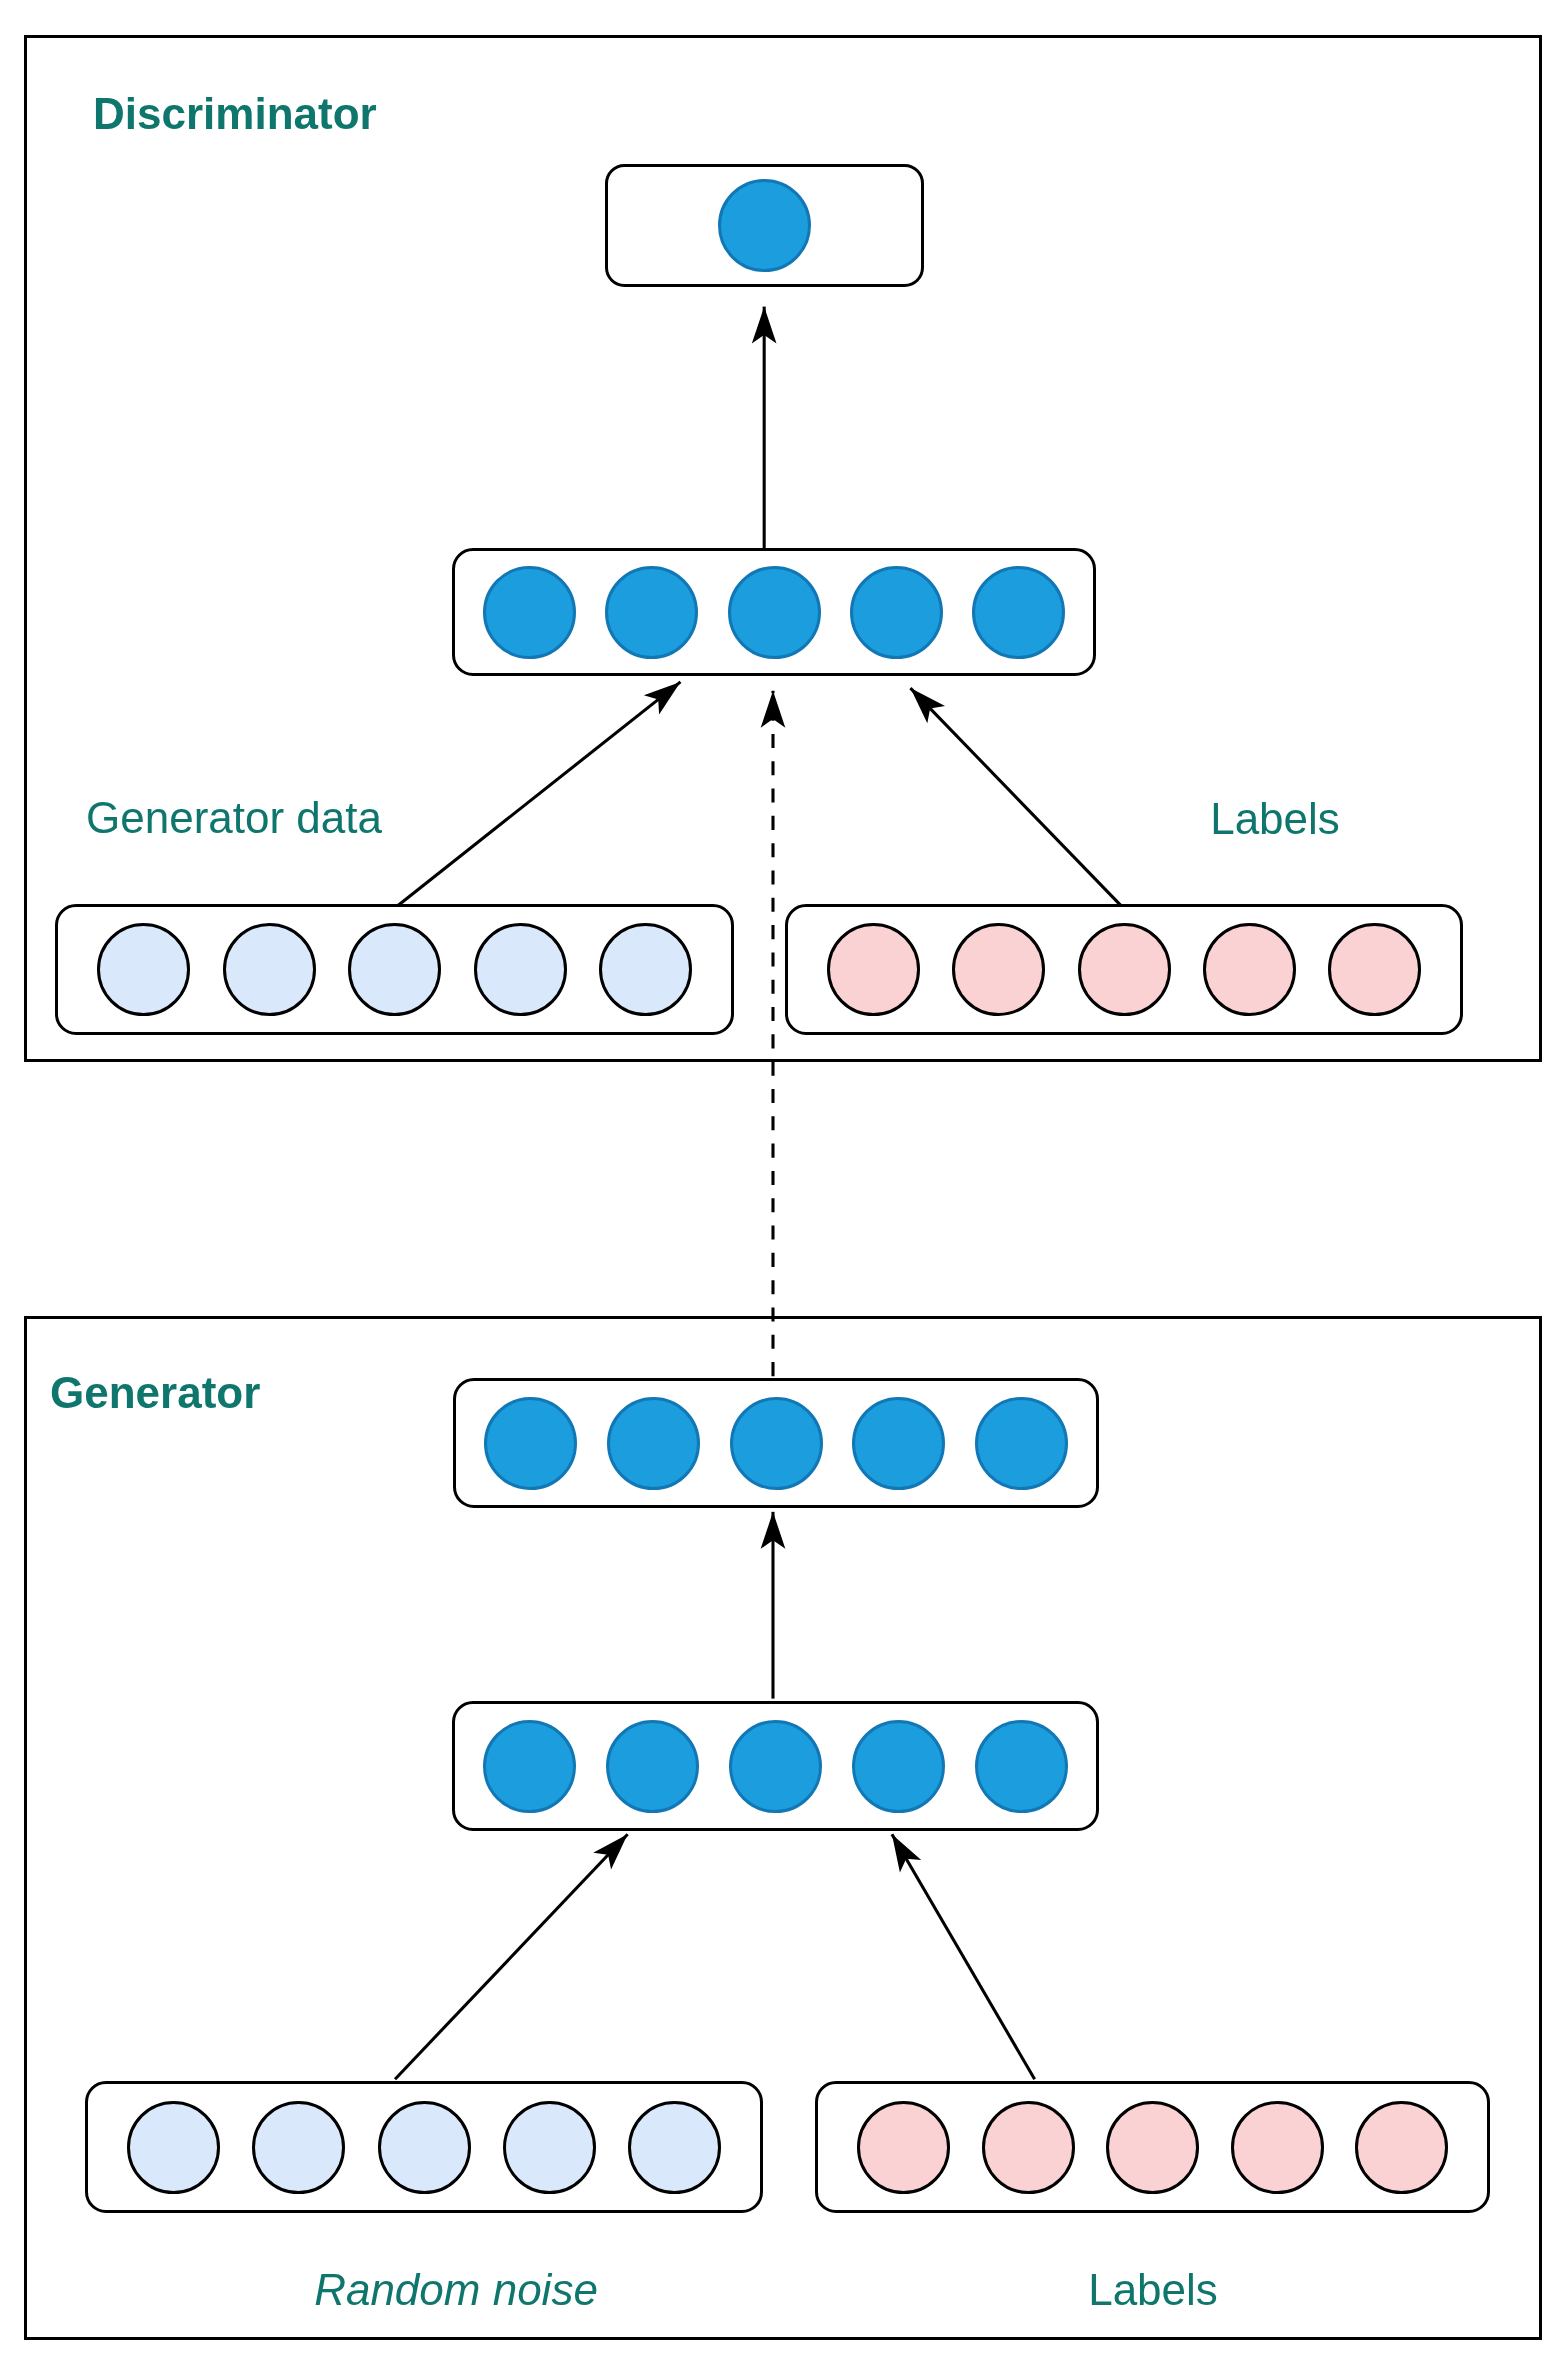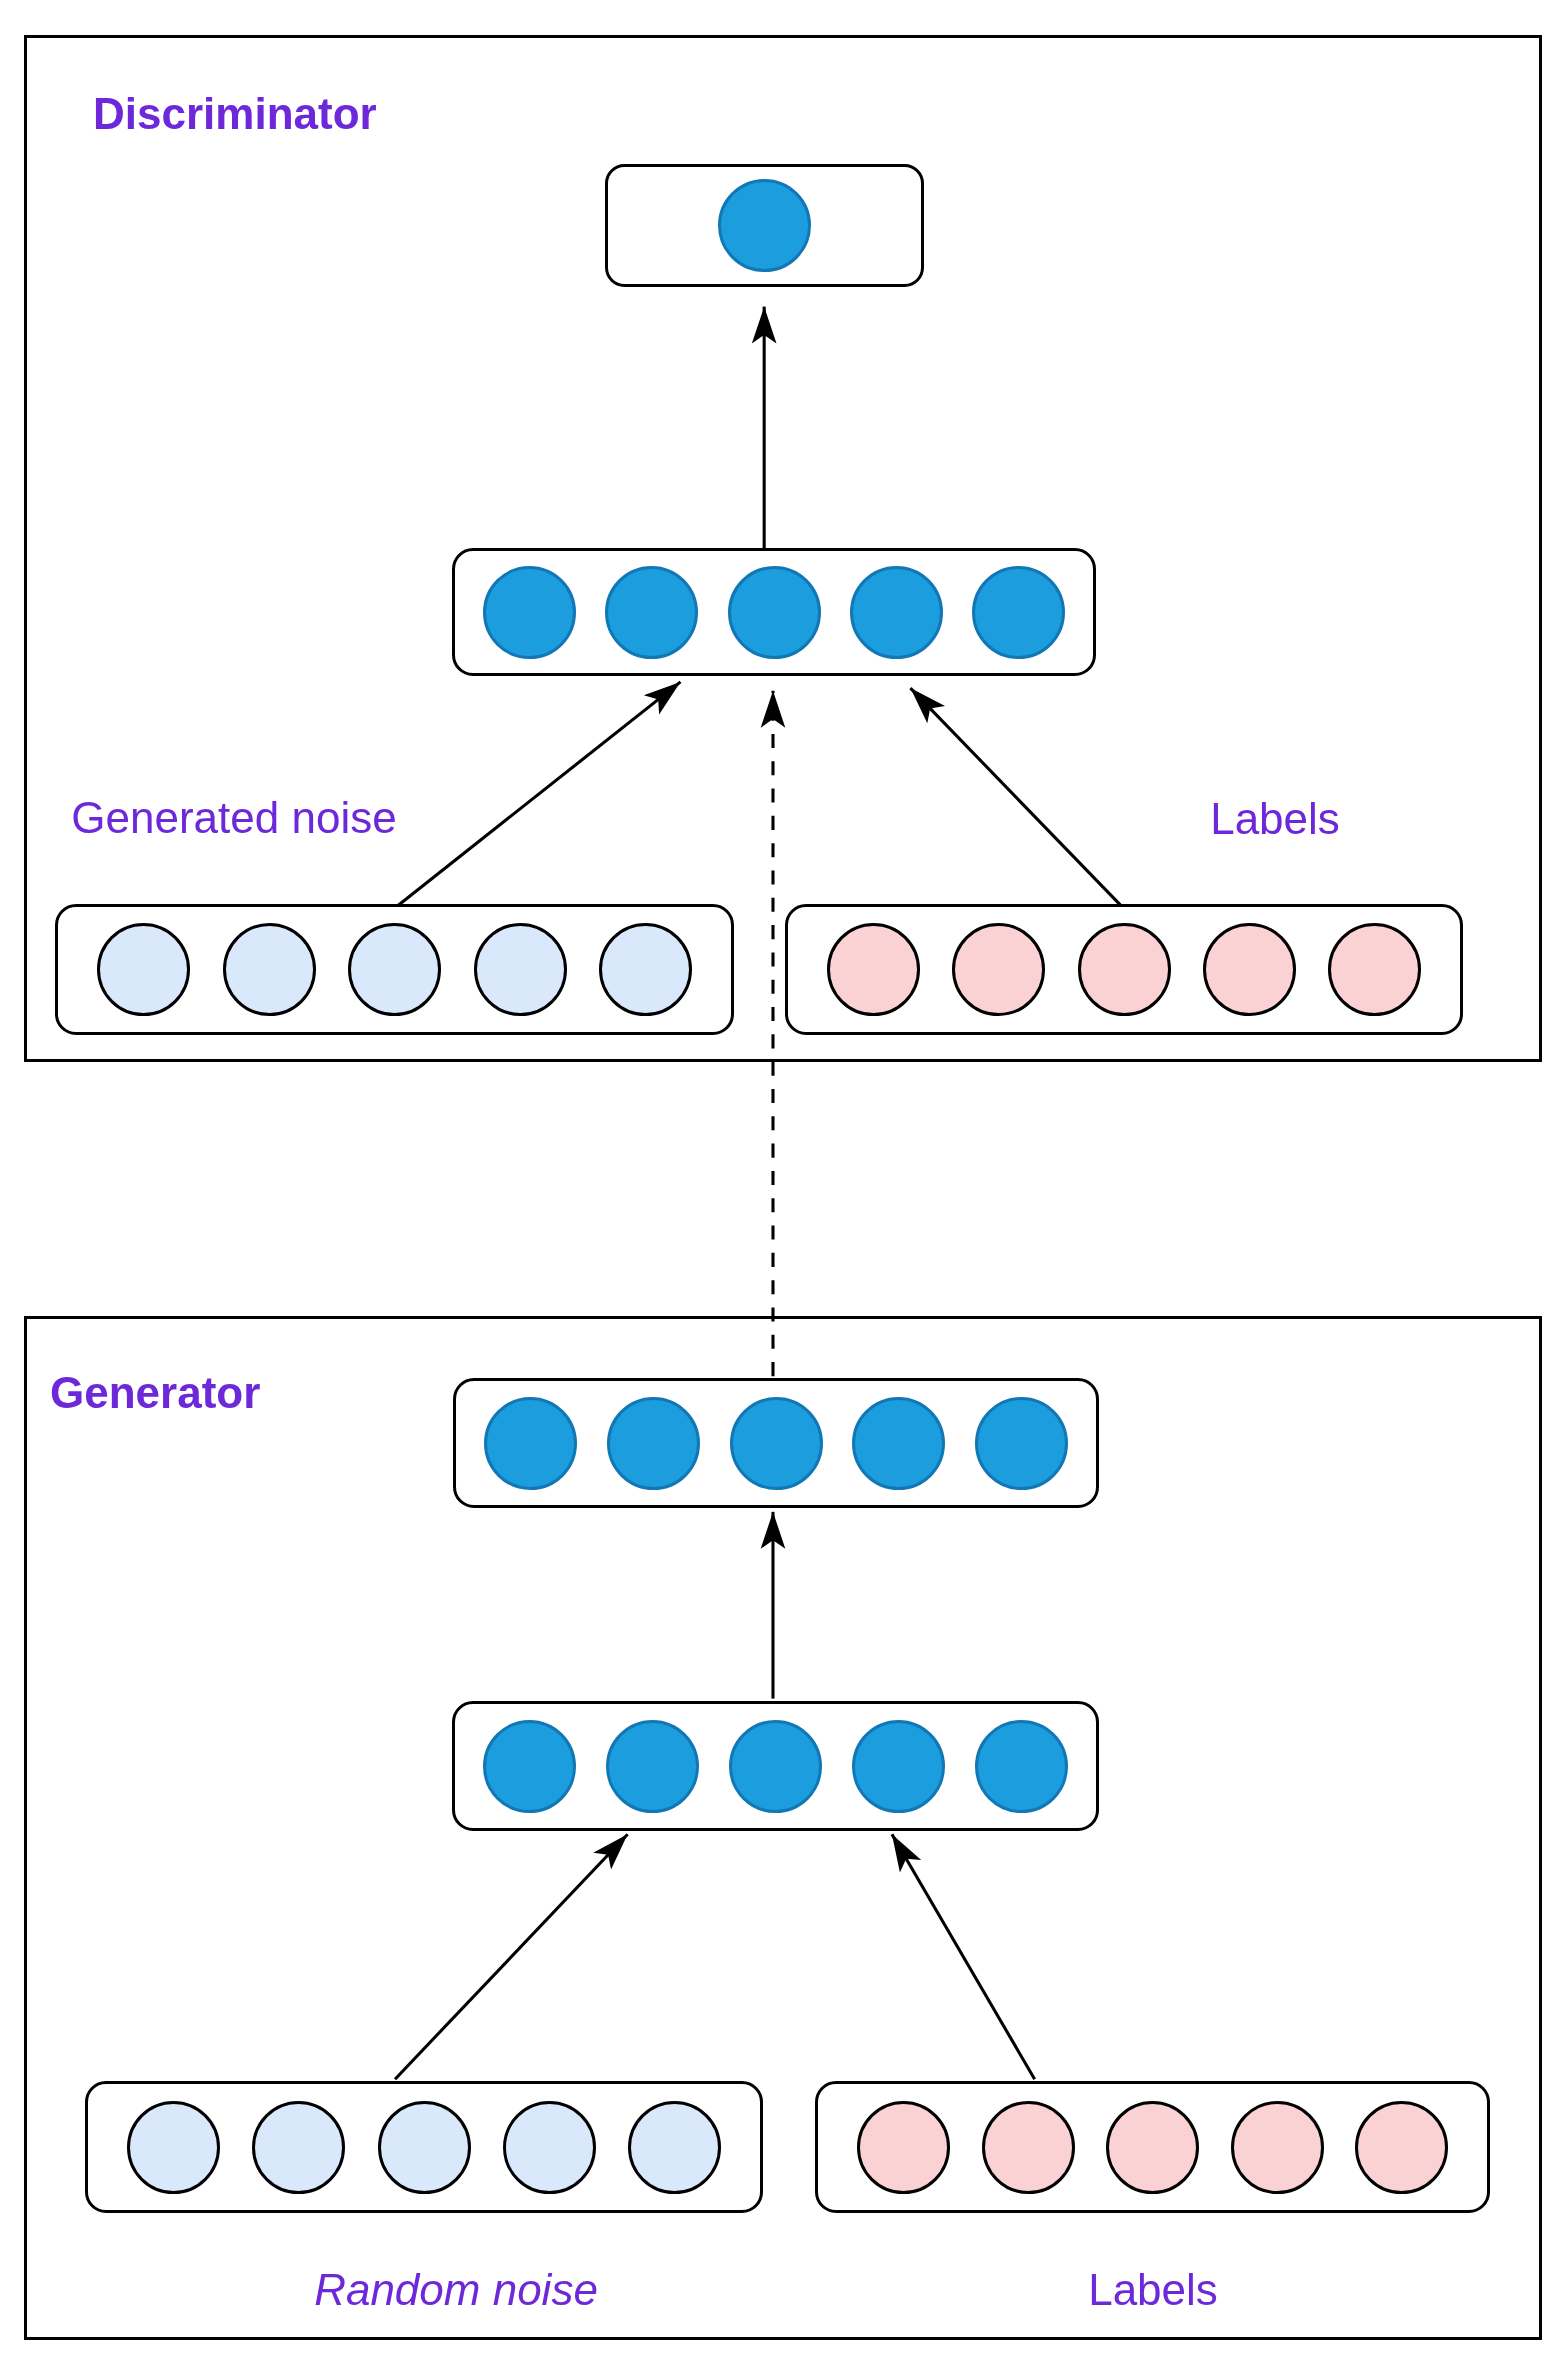--- a/index.html
+++ b/index.html
@@ -1,18 +1,18 @@
 <!DOCTYPE html>
 <html style="--node_blue: #1B9DDE; --node_blue_border: #1277B5; --node_light_blue: #D9E8FB; --node_pink: #FAD2D4; --line: #000000;font-size:14px"><head>
 <meta charset="utf-8">
 <style>
   html,body { margin:0; padding:0; background:#ffffff; }
   .page {
     position:relative; width:1568px; height:2377px; background:#ffffff;
-    font-family:"Liberation Sans", sans-serif; color:#6d28d9; overflow:hidden;
+    font-family:"Liberation Sans", sans-serif; color:#0f766e; overflow:hidden;
   }
   .panel {
     position:absolute; border:3.5px solid #000; background:transparent; box-sizing:border-box;
   }
   .panel-title {
     position:absolute; font-size:44px; font-weight:bold; line-height:44px; white-space:nowrap;
   }
   .text-label {
     position:absolute; font-size:44px; line-height:48px; white-space:nowrap;
     transform:translate(-50%,-50%);
@@ -97,21 +97,21 @@
     </div>
 
   <div class="layer-box wide" style="left:815px; top:2081px; width:675px; height:132px;">
       <div class="node pink"></div>
       <div class="node pink"></div>
       <div class="node pink"></div>
       <div class="node pink"></div>
       <div class="node pink"></div>
     </div>
 
-  <div class="text-label" style="left:234px; top:818px;">Generated noise</div>
+  <div class="text-label" style="left:234px; top:818px;">Generator data</div>
   <div class="text-label" style="left:1275px; top:819px;">Labels</div>
   <div class="text-label" style="left:456px; top:2290px;font-style:italic;">Random noise</div>
   <div class="text-label" style="left:1153px; top:2290px;">Labels</div>
 
   <svg class="arrows" width="1568" height="2377" viewBox="0 0 1779 2698">
     <defs>
       <marker id="ah" viewBox="0 0 12 10" markerWidth="12" markerHeight="10" refX="12" refY="5" orient="auto" markerUnits="strokeWidth">
         <path d="M0,1 L12,5 L0,9 L2.8,5 Z" fill="#000"></path>
       </marker>
     </defs>

